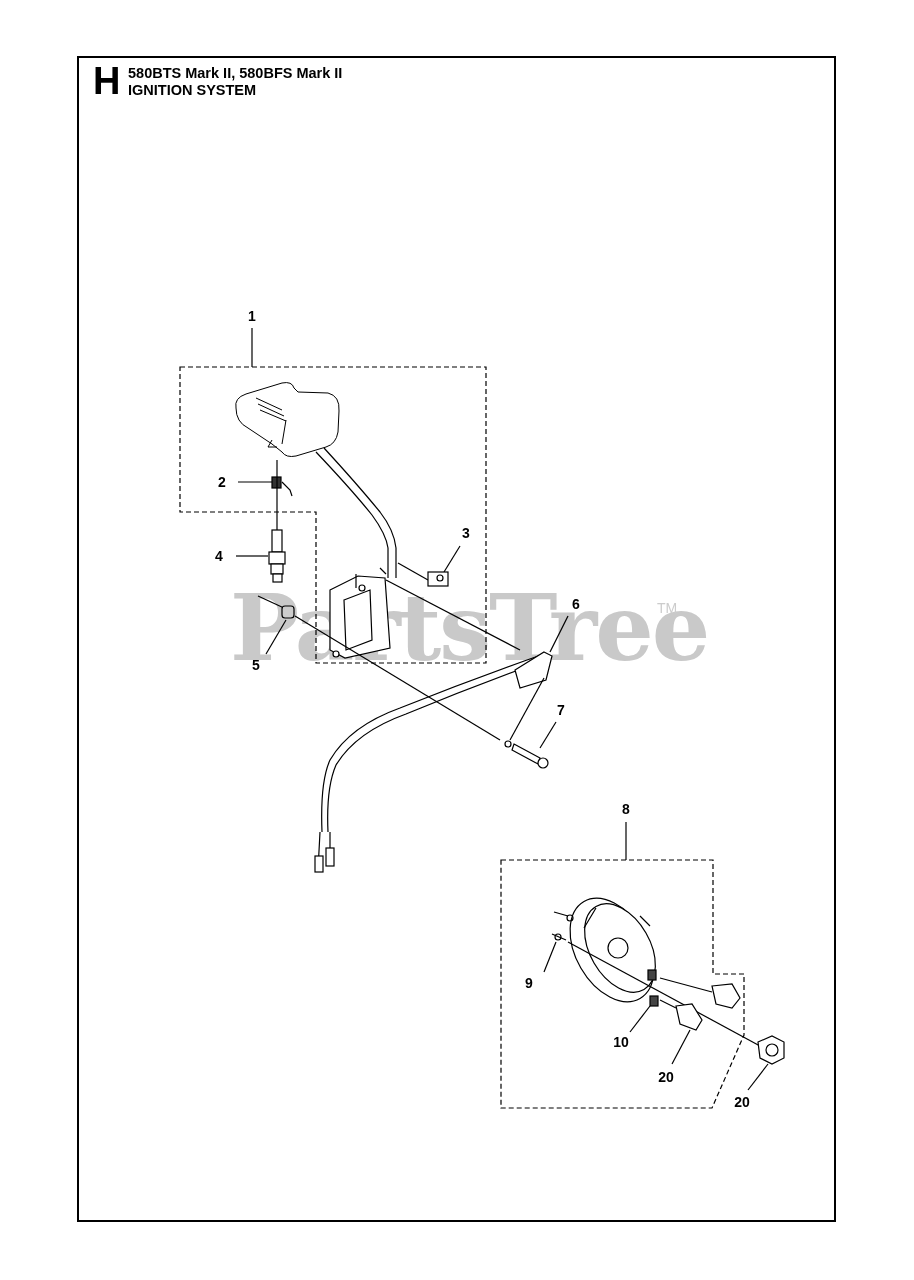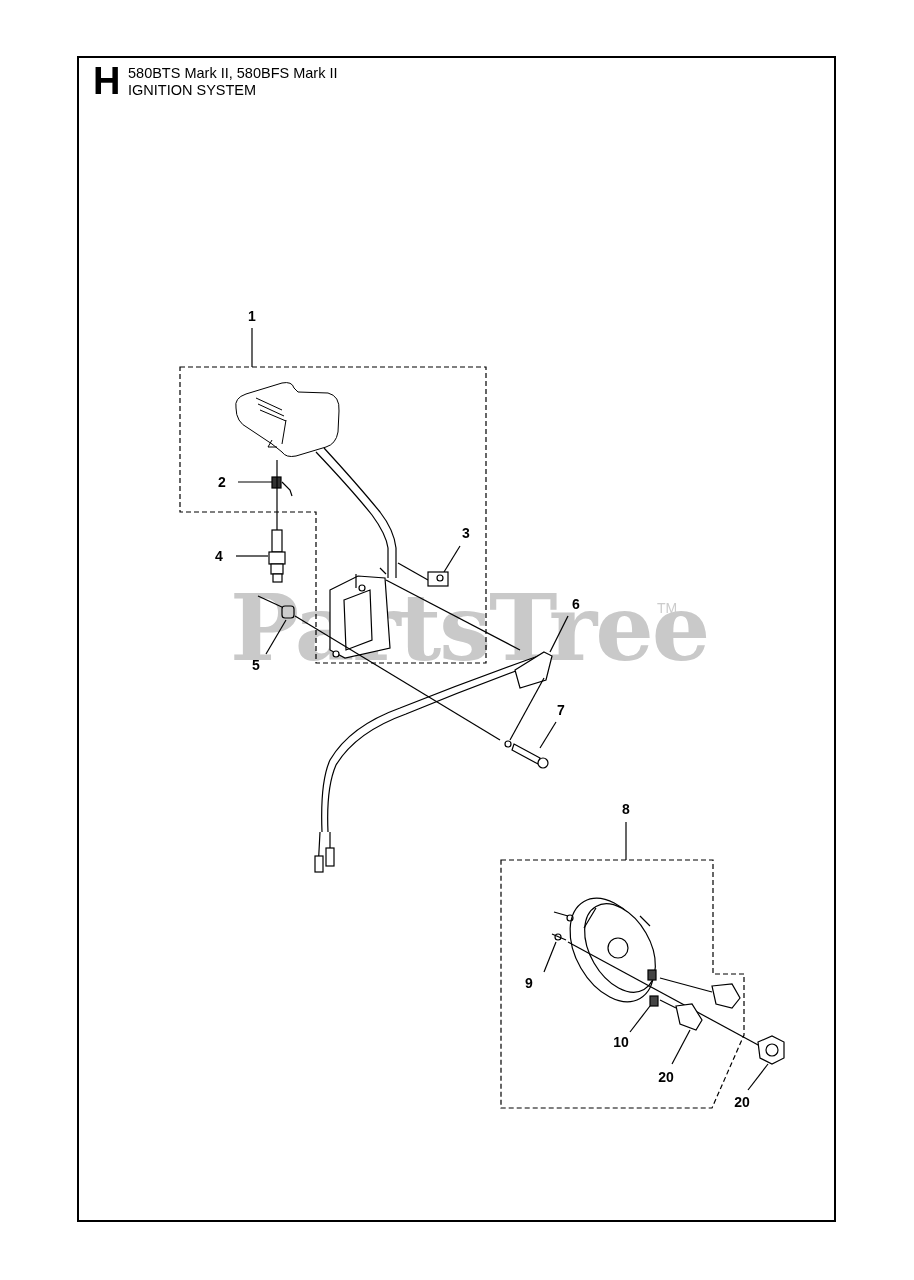--- a/index.html
+++ b/index.html
@@ -1,19 +1,19 @@
 <!DOCTYPE html>
 <html><head>
   <meta charset="utf-8">
   <style>
     html, body { margin:0; padding:0; background:#ffffff; }
     body { width:914px; height:1280px; position:relative; overflow:hidden; font-family:"Liberation Sans", sans-serif; }
     .frame { position:absolute; left:77px; top:56px; width:759px; height:1166px; border:2px solid #000; box-sizing:border-box; background:#fff; }
     .section-letter { position:absolute; left:93px; top:62px; font-size:38px; font-weight:bold; color:#000; line-height:1; }
-    .title-block { position:absolute; left:128px; top:65px; font-size:14.5px; font-weight:normal; color:#000; line-height:17px; }
+    .title-block { position:absolute; left:128px; top:65px; font-size:14.5px; font-weight:bold; color:#000; line-height:17px; }
     .watermark { position:absolute; left:230px; top:582px; font-family:"DejaVu Serif", serif; font-weight:bold; font-size:92px; color:#c9c9c9; letter-spacing:-2px; line-height:1; }
     .tm { position:absolute; left:657px; top:600px; font-size:14px; color:#cccccc;text-align:center; }
     svg.diagram { position:absolute; left:0; top:0; }
     .callout { position:absolute; font-size:14px; font-weight:bold; color:#000; transform:translate(-50%,-50%); }
   </style>
 </head>
 <body>
 
 <div class="frame"></div>
 <div class="section-letter">H</div>

